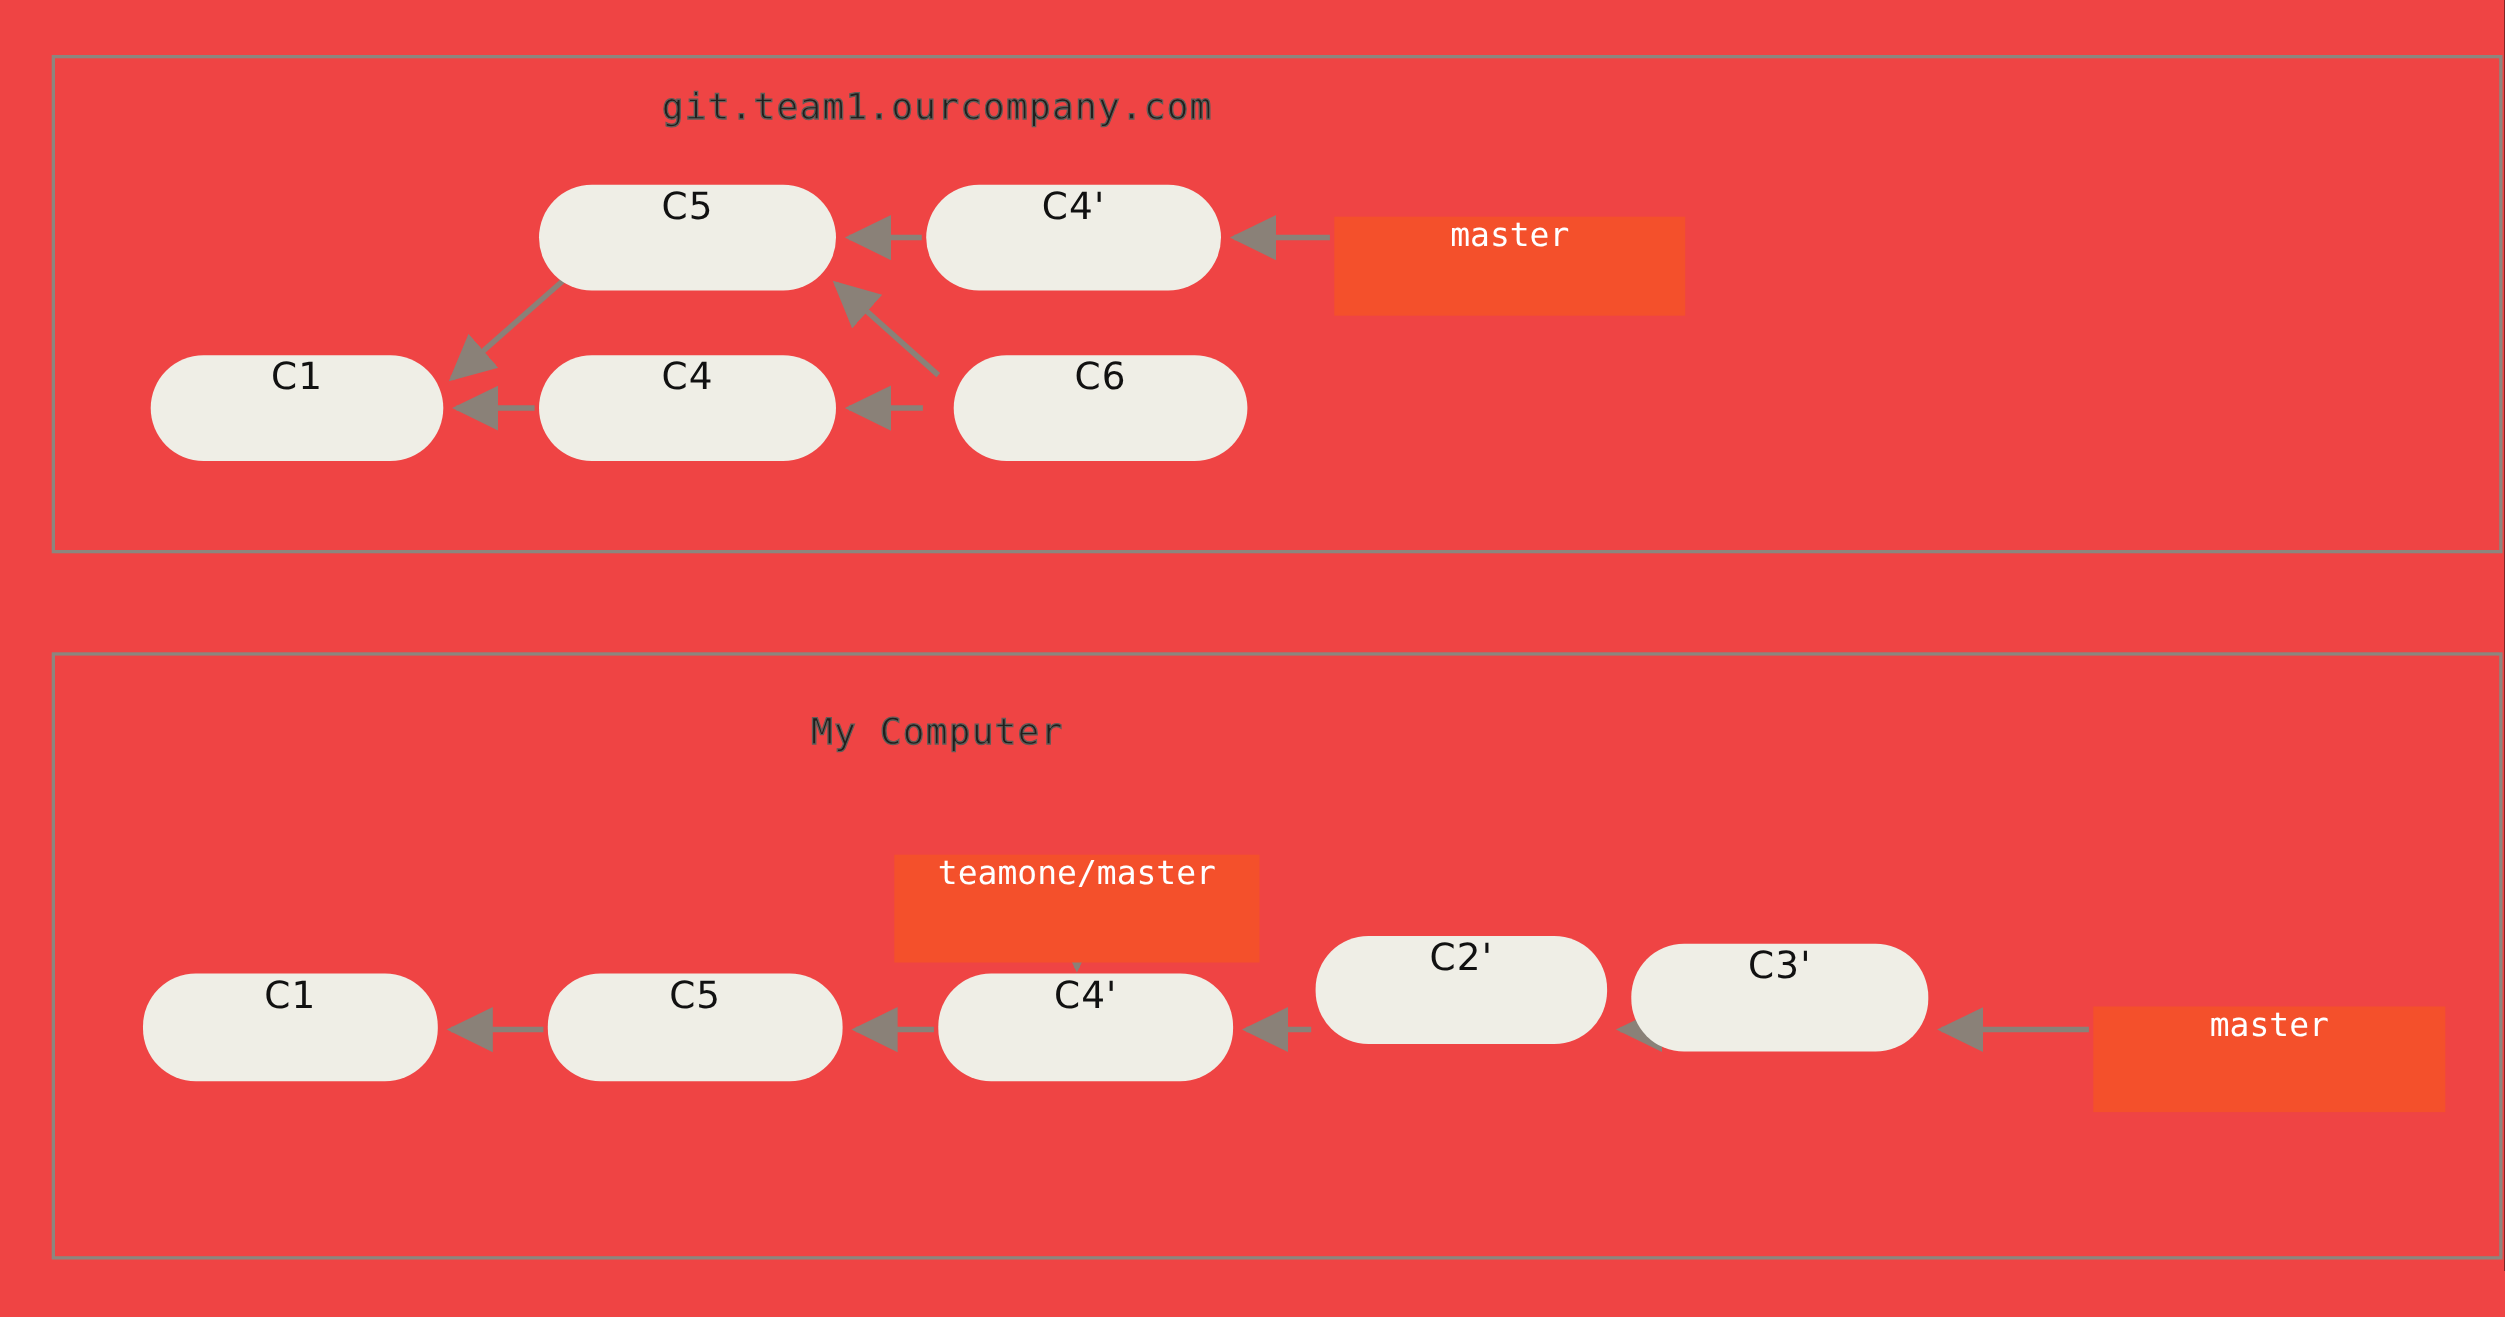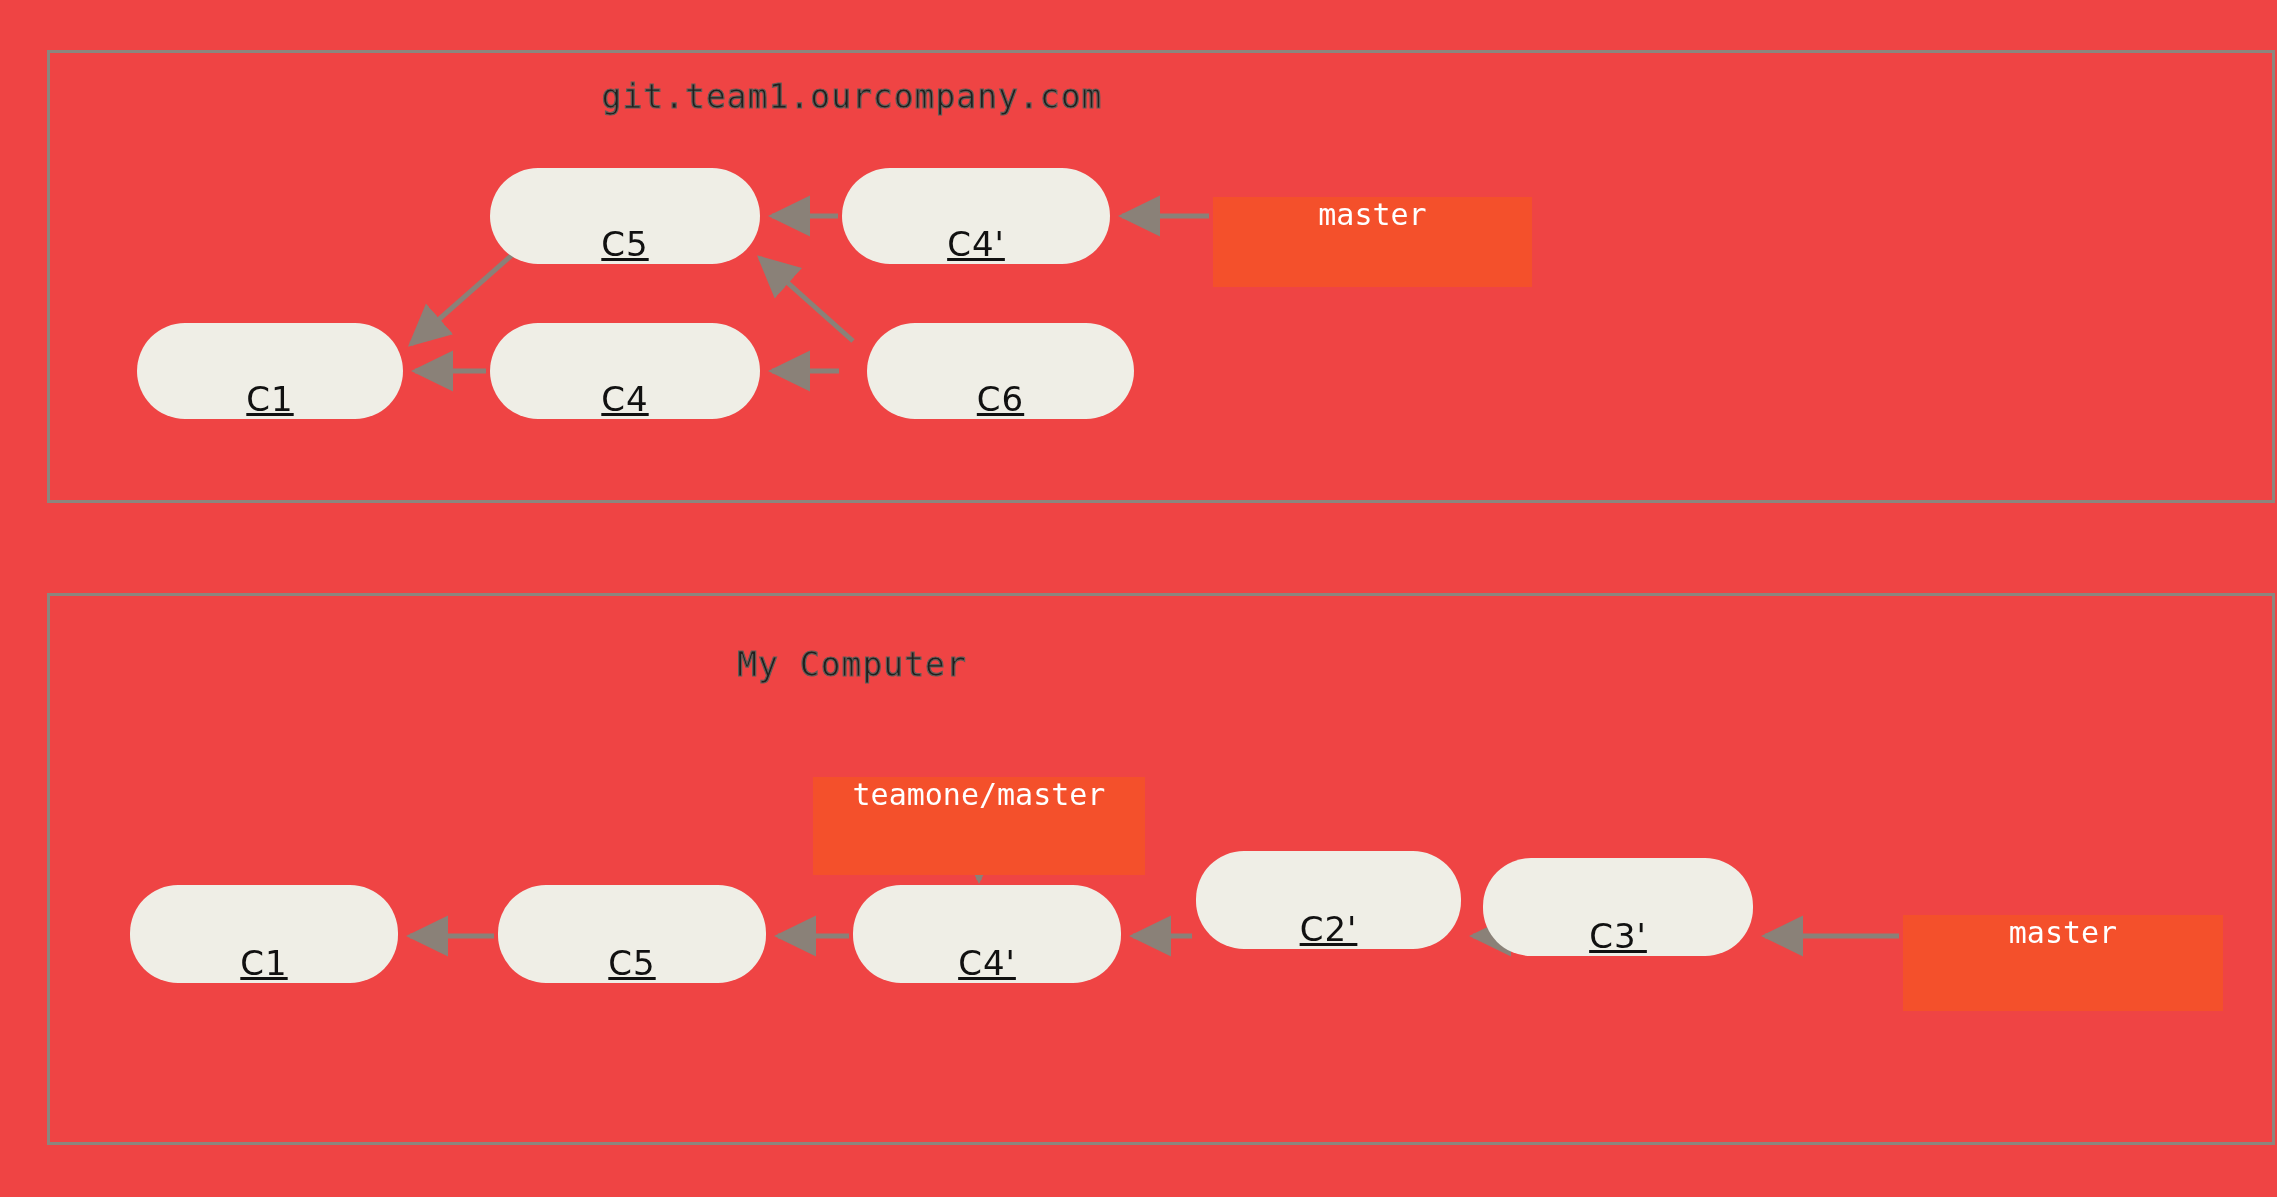--- a/index.html
+++ b/index.html
@@ -33,27 +33,26 @@
     letter-spacing: 1px;
     white-space: nowrap;
     transform: translateX(-50%);
   }
   .commit {
     position: absolute;
     background: #efeee6;
     border-radius: 48px;
     box-sizing: border-box;
     display: flex;
-    align-items: flex-end;
+    align-items: flex-start;
     justify-content: center;
     color: #111111;
     font-family: "DejaVu Sans", sans-serif;
     font-size: 34px;
     letter-spacing: 1px;
-    text-decoration: underline;
   }
   .branch {
     position: absolute;
     background: #f4502b;
     box-sizing: border-box;
     display: flex;
     justify-content: center;
     color: #ffffff;
     font-family: "DejaVu Sans Mono", monospace;
     font-size: 30px;

